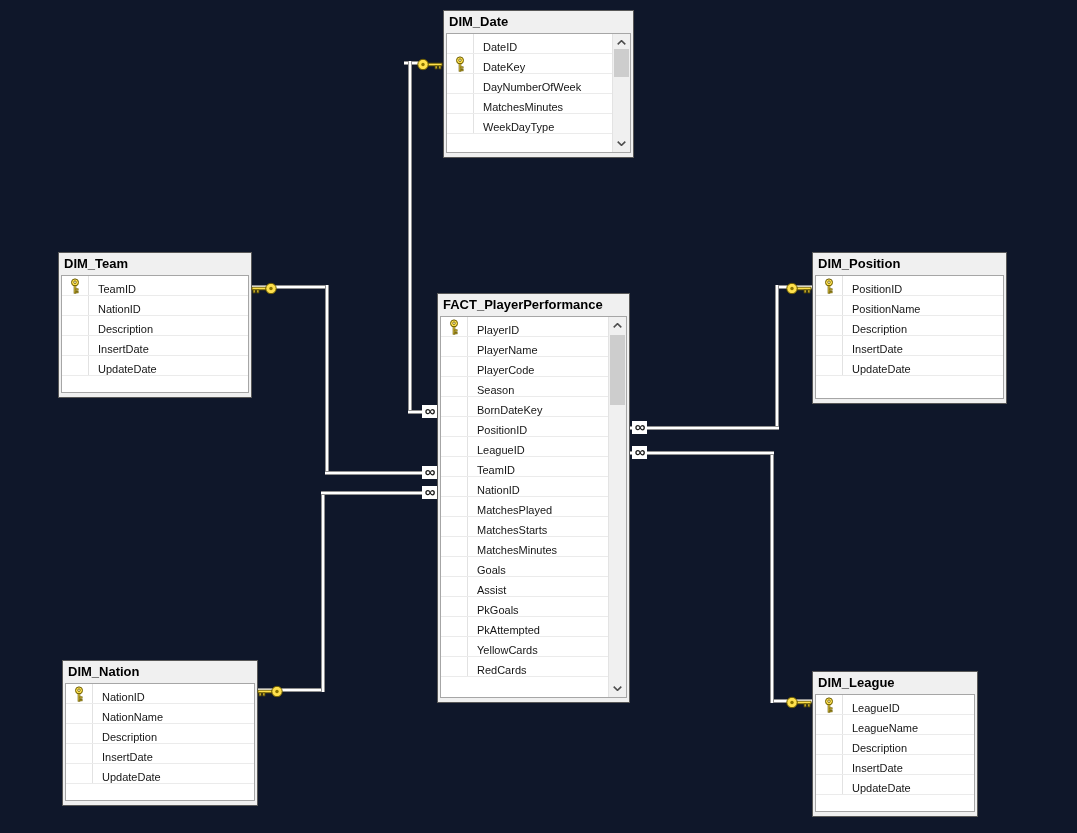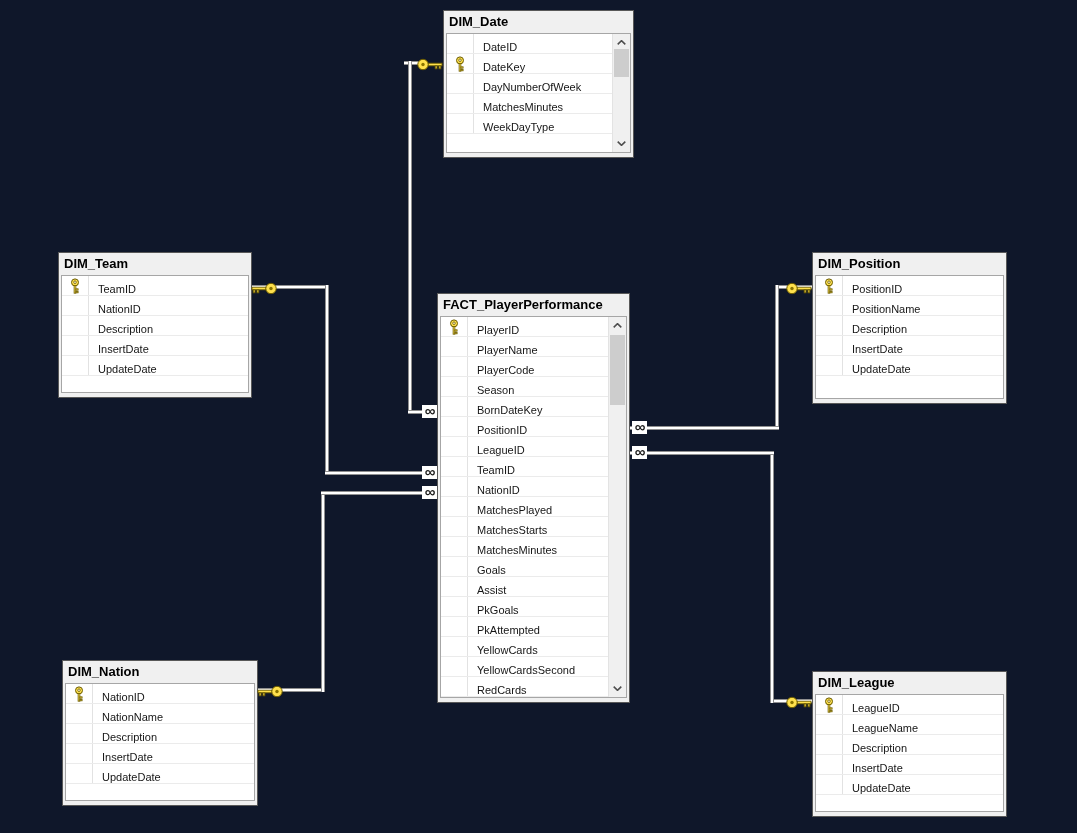--- a/index.html
+++ b/index.html
@@ -203,24 +203,20 @@
         <div class="row">
           <div class="keycell"></div>
           <span class="collabel">PkAttempted</span>
         </div>
         <div class="row">
           <div class="keycell"></div>
           <span class="collabel">YellowCards</span>
         </div>
         <div class="row">
           <div class="keycell"></div>
-          <span class="collabel">YellowCardsSecond</span>
-        </div>
-        <div class="row">
-          <div class="keycell"></div>
           <span class="collabel">RedCards</span>
         </div>
         <div class="sb">
           <div class="sb-btn sb-up">
             <svg width="9" height="5" viewBox="0 0 9 5">
               <polyline points="0.7,4.4 4.5,0.6 8.3,4.4" fill="none" stroke="#4d4d4d" stroke-width="1.5"></polyline>
             </svg>
           </div>
           <div class="sb-thumb" style="top: 18px; height: 70px;"></div>
           <div class="sb-btn sb-down">
@@ -290,21 +286,21 @@
         <div class="row">
           <div class="keycell"></div>
           <span class="collabel">InsertDate</span>
         </div>
         <div class="row">
           <div class="keycell"></div>
           <span class="collabel">UpdateDate</span>
         </div>
       </div>
   </div>
-    <div class="tbl" style="left: 812px; top: 671px; width: 195px; height: 146px;">
+    <div class="tbl" style="left: 812px; top: 671px; width: 166px; height: 146px;">
     <div class="tbl-header">DIM_League</div>
     <div class="tbl-grid">
         <div class="row">
           <div class="keycell">
             <svg width="10" height="16" viewBox="0 0 10 16">
               <circle cx="5" cy="4.4" r="3.5" fill="#ffe14d" stroke="#6b5b00"></circle>
               <circle cx="5" cy="4.2" r="1.3" fill="#fffbe0" stroke="#6b5b00" stroke-width="0.8"></circle>
               <rect x="4.1" y="7.6" width="1.8" height="7.6" fill="#ffe14d" stroke="#6b5b00" stroke-width="0.8"></rect>
               <rect x="5.9" y="10.8" width="2.2" height="1.4" fill="#ffe14d" stroke="#6b5b00" stroke-width="0.8"></rect>
               <rect x="5.9" y="13.4" width="2.2" height="1.4" fill="#ffe14d" stroke="#6b5b00" stroke-width="0.8"></rect>

